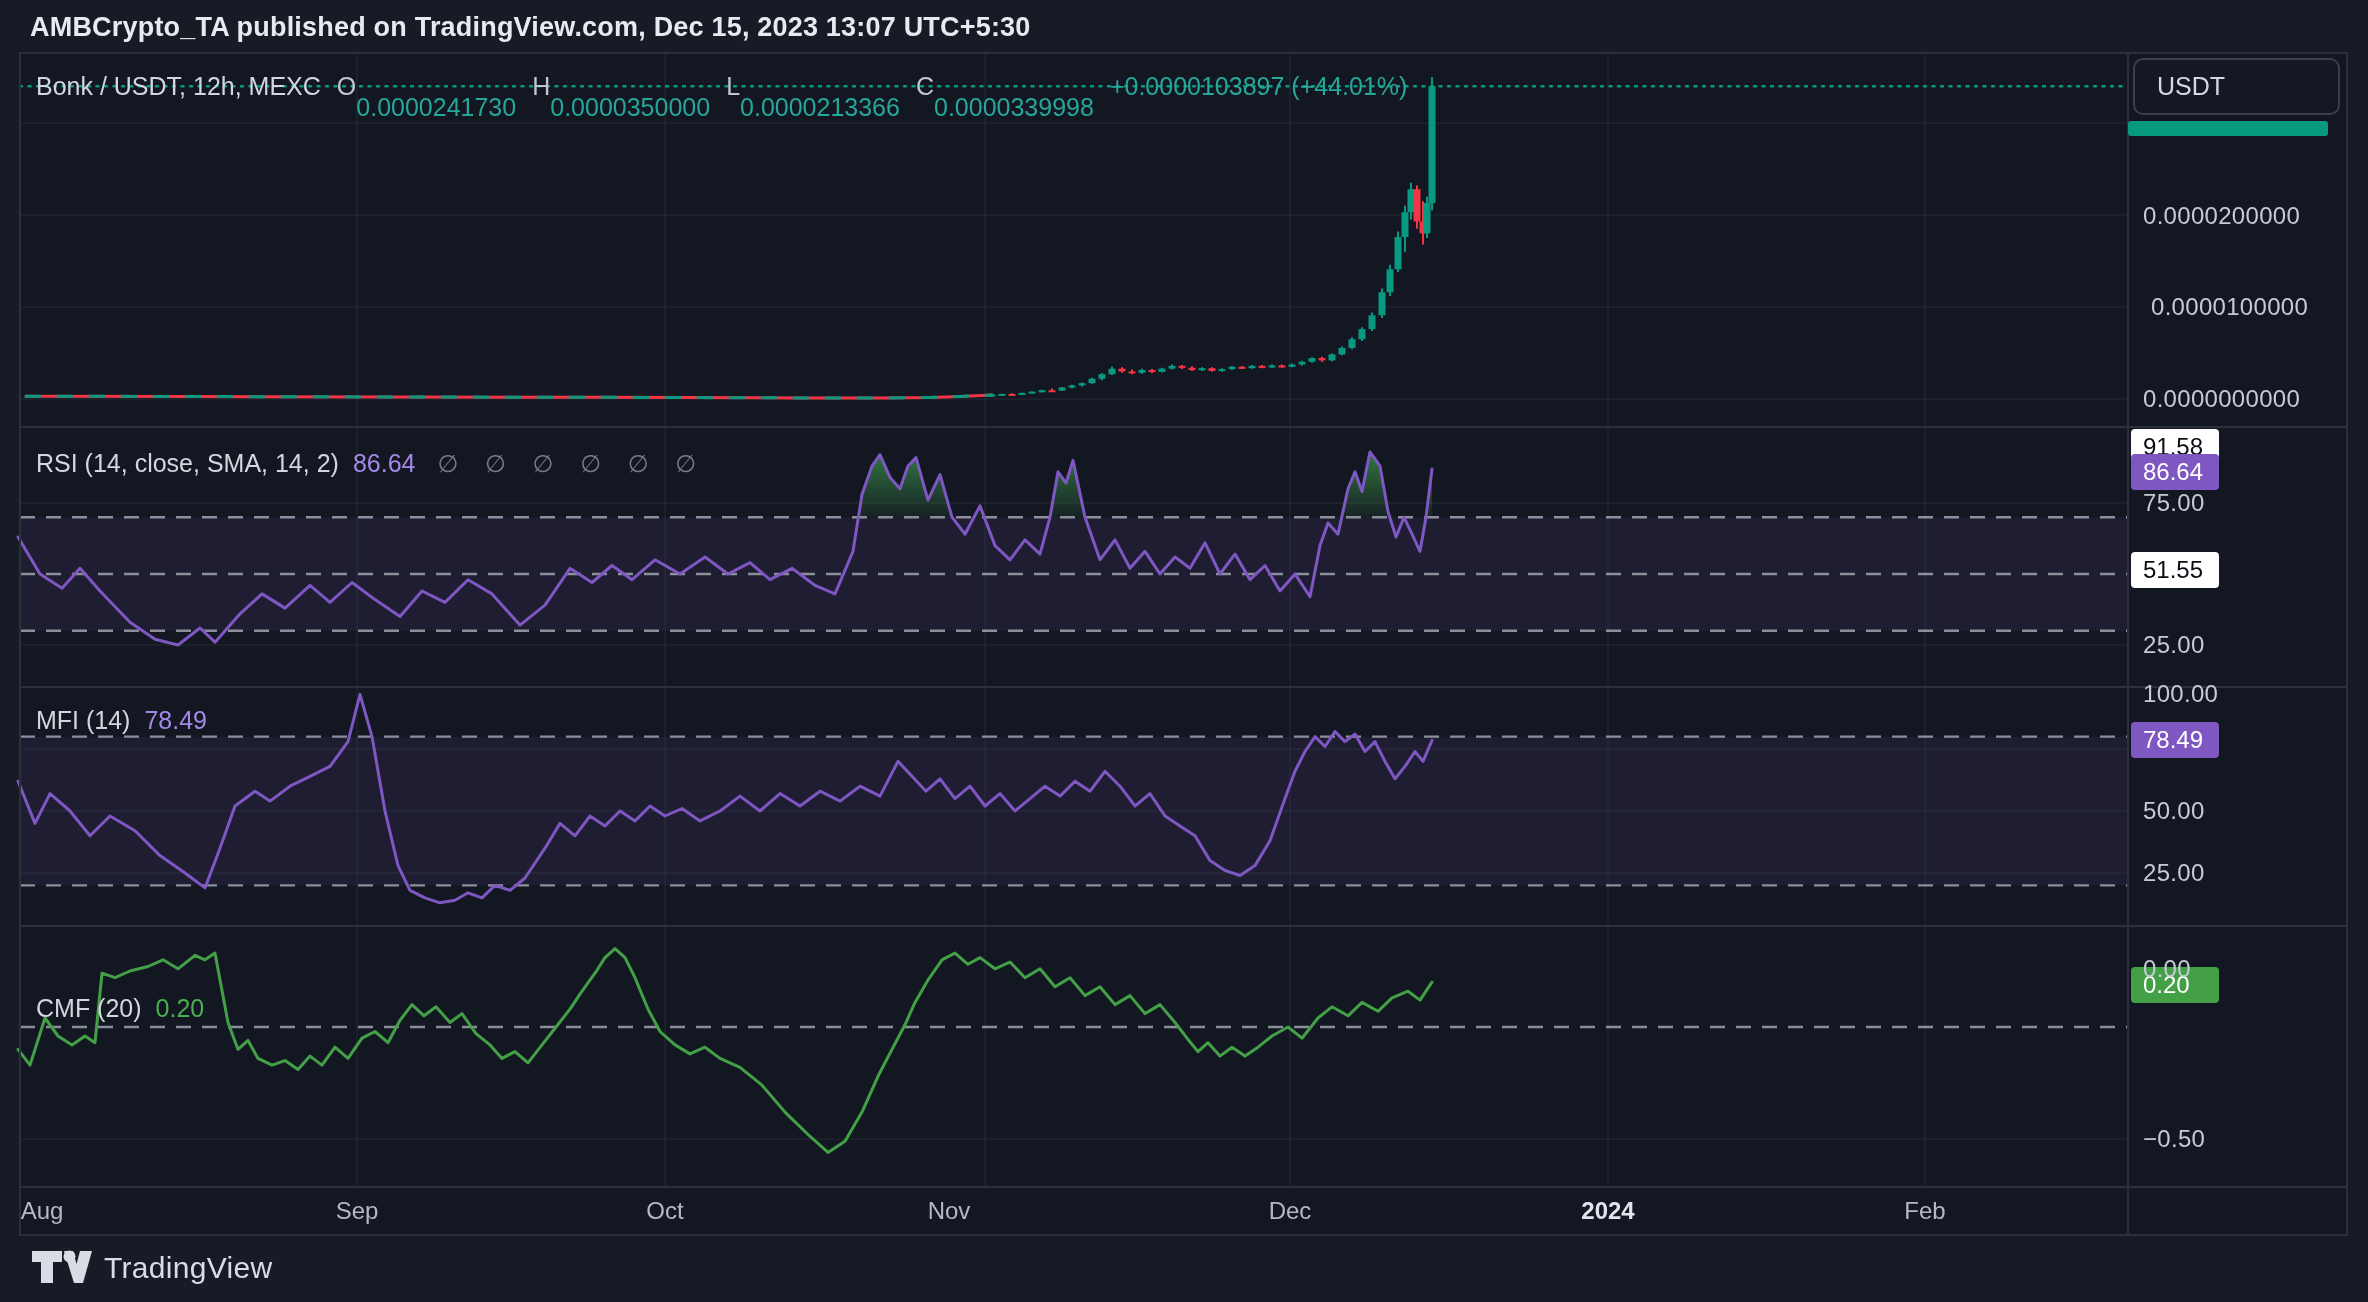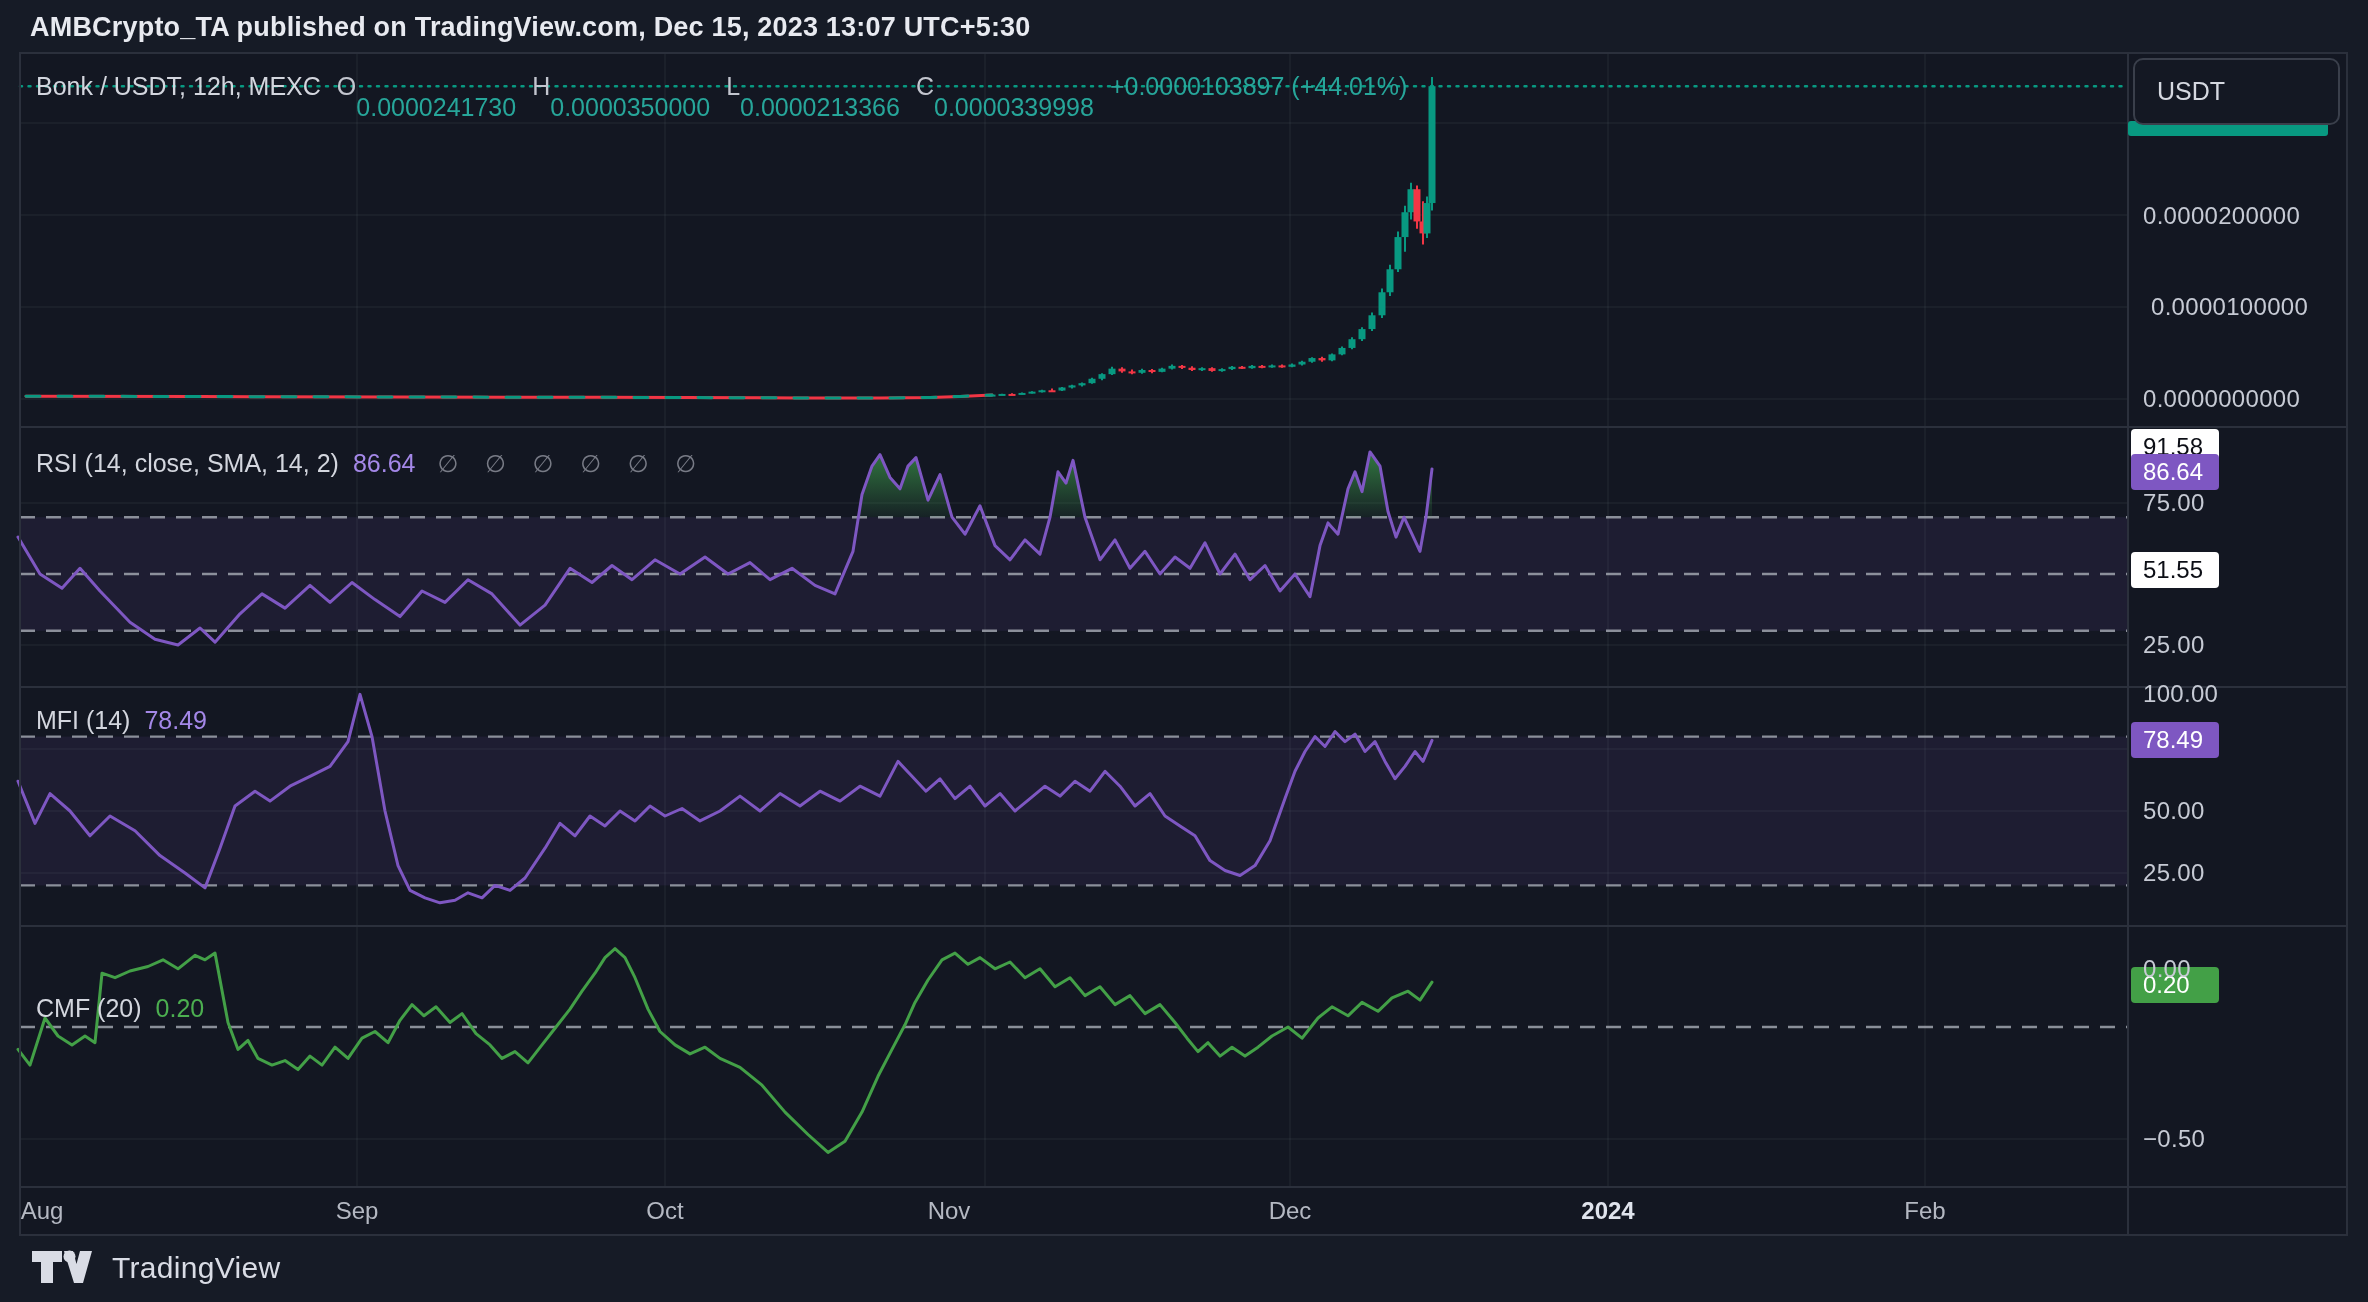--- a/index.html
+++ b/index.html
@@ -20,26 +20,26 @@
               letter-spacing:.3px;z-index:2;white-space:nowrap;}
   .badge{position:absolute;left:2131px;transform:translateY(-50%);font-size:24px;line-height:1;
          padding:6px 12px;border-radius:4px;min-width:64px;z-index:2;white-space:nowrap;}
   .badge.white{background:#ffffff;color:#0c0e15;}
   .badge.purple{background:#7e57c2;color:#ffffff;}
   .badge.green{background:#43a047;color:#ffffff;}
   #peek-price{position:absolute;left:2131px;top:92px;width:200px;font-size:24px;color:#eef1f5;
               text-align:left;padding-left:12px;z-index:2;}
   #price-strip{position:absolute;left:2128px;top:121px;width:200px;height:15px;background:#089981;
                border-radius:3px;z-index:2;}
-  #usdt-btn{position:absolute;left:2133px;top:58px;width:207px;height:67px;background:#141823;
+  #usdt-btn{position:absolute;left:2133px;top:58px;width:207px;height:57px;background:#141823;
             border:2px solid #3a3f4b;border-radius:10px;box-sizing:border-box;color:#d5d8e0;
             font-size:25px;font-family:"Liberation Sans",sans-serif;text-align:left;padding-left:22px;z-index:3;}
   .month-label{position:absolute;transform:translateX(-50%);top:1197px;font-size:24px;color:#b4b8c2;z-index:2;}
   .month-label.emph{color:#e0e4ed;font-weight:700;}
-  #footer{position:absolute;left:30px;top:1248px;display:flex;align-items:center;gap:20px;z-index:2;}
+  #footer{position:absolute;left:30px;top:1248px;display:flex;align-items:center;gap:12px;z-index:2;}
   #brand-text{font-size:30px;color:#d9dce5;font-weight:500;letter-spacing:.3px;}
 </style>
 </head>
 <body>
 
 <div id="app">
 
   <div class="hdr">AMBCrypto_TA published on TradingView.com, Dec 15, 2023 13:07 UTC+5:30</div>
 
   <div id="chart-frame"></div>

